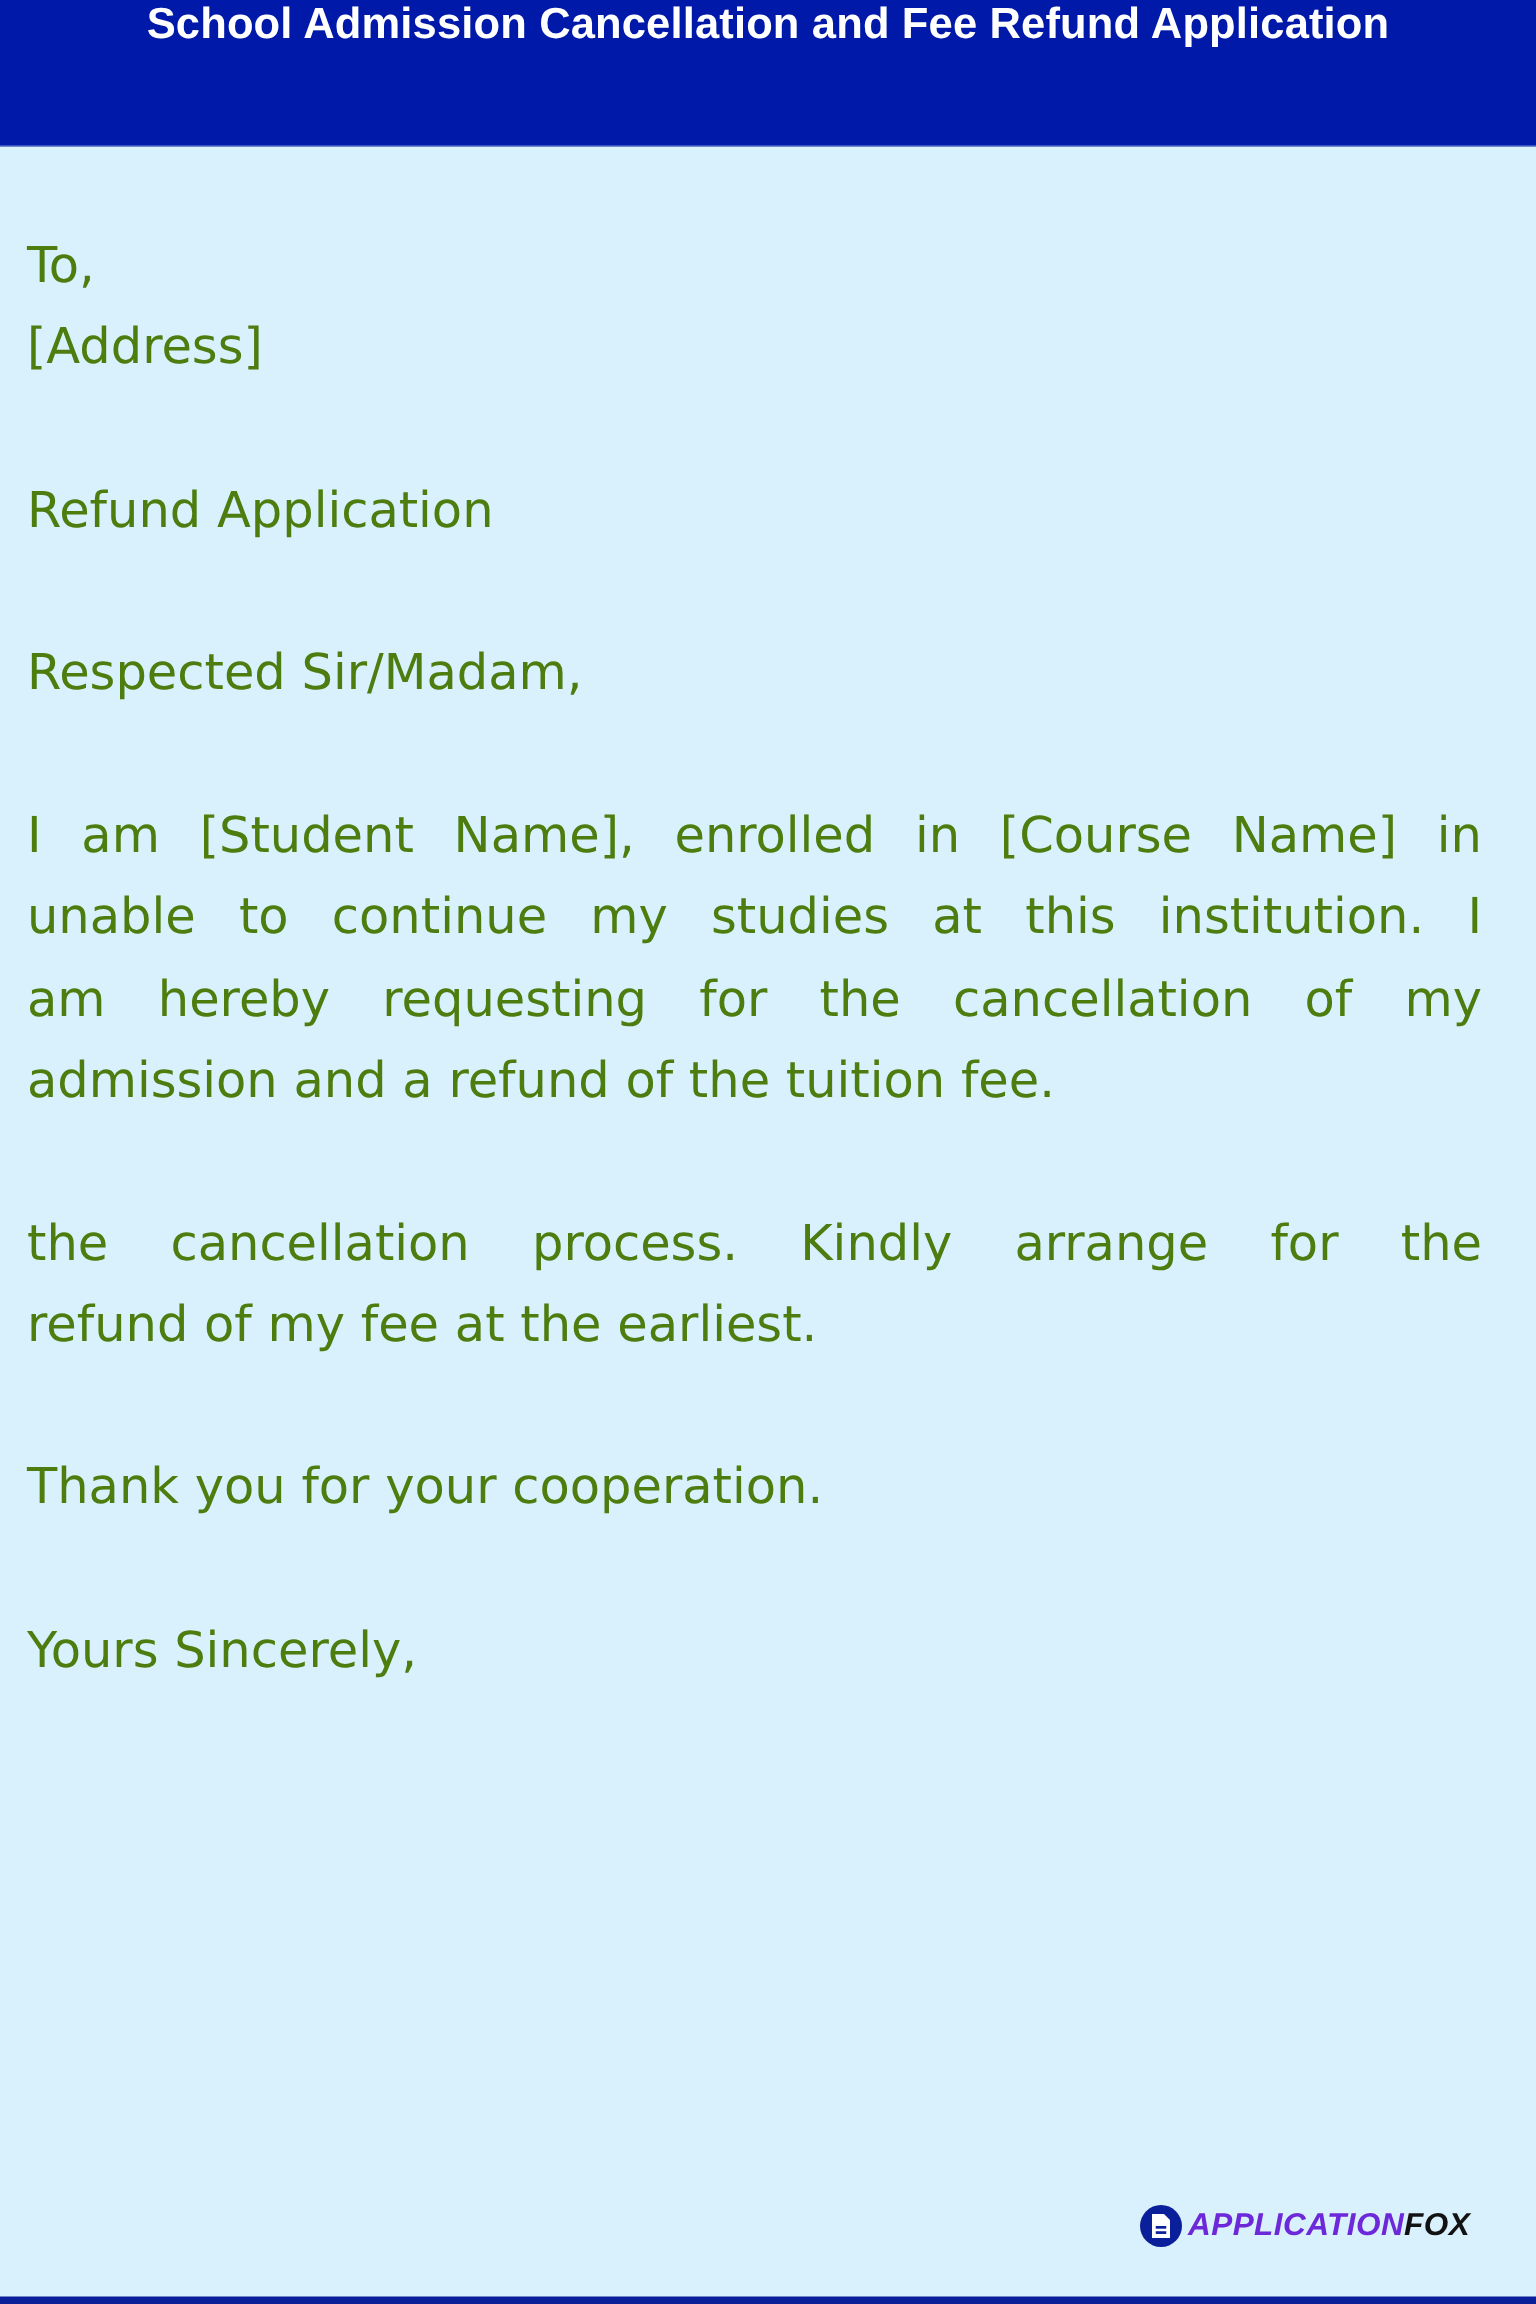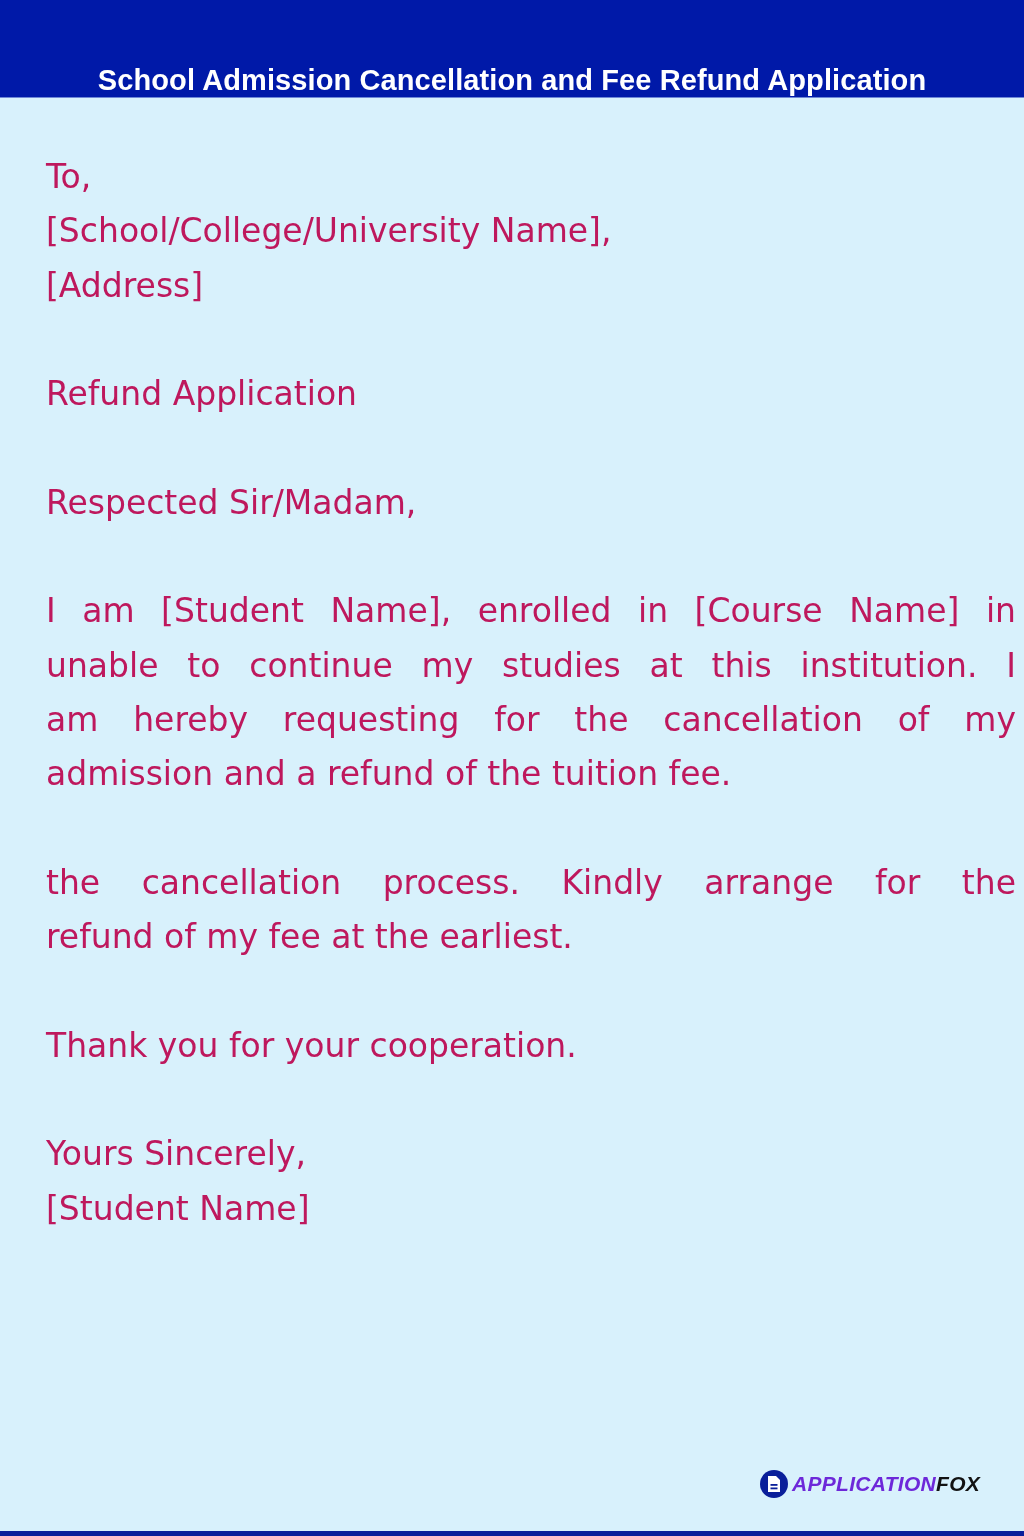--- a/index.html
+++ b/index.html
@@ -14,38 +14,38 @@
       overflow: hidden;
       font-family: "Liberation Sans", sans-serif;
     }
     .header {
       position: absolute;
       left: 0; top: 0;
       width: 1024px;
       height: 97px;
       background: #0019a8;
       display: flex;
-      align-items: flex-end;
+      align-items: flex-start;
       justify-content: center;
       border-bottom: 1px solid #6f88d6;
     }
     .header-title {
       color: #ffffff;
       font-family: "Liberation Sans", sans-serif;
       font-weight: bold;
       font-size: 29px;
       letter-spacing: 0.1px;
       white-space: nowrap;
     }
     .letter {
       position: absolute;
-      left: 46px;
+      left: 18px;
       top: 150px;
       width: 970px;
-      color: #be185d;
+      color: #4d7c0f;
       font-family: "DejaVu Sans", sans-serif;
       font-size: 33px;
       line-height: 54.3px;
     }
     .block {
       margin: 0 0 54.3px 0;
     }
     .line {
       display: block;
       white-space: nowrap;
@@ -96,21 +96,20 @@
 </head>
 <body>
 
 <div class="header">
   <div class="header-title">School Admission Cancellation and Fee Refund Application</div>
 </div>
 
 <div class="letter">
   <div class="block">
     <span class="line">To,</span>
-    <span class="line">[School/College/University Name],</span>
     <span class="line">[Address]</span>
   </div>
 
   <div class="block">
     <span class="line">Refund Application</span>
   </div>
 
   <div class="block">
     <span class="line">Respected Sir/Madam,</span>
   </div>
@@ -126,21 +125,20 @@
     <span class="just">the cancellation process. Kindly arrange for the</span>
     <span class="line">refund of my fee at the earliest.</span>
   </div>
 
   <div class="block">
     <span class="line">Thank you for your cooperation.</span>
   </div>
 
   <div class="block">
     <span class="line">Yours Sincerely,</span>
-    <span class="line">[Student Name]</span>
   </div>
 </div>
 
 <div class="logo">
   <span class="logo-icon">
     <svg width="16" height="18" viewBox="0 0 16 18">
       <path d="M2 1 H10 L14 5 V17 H2 Z" fill="#ffffff"></path>
       <rect x="4.5" y="9" width="7" height="1.8" fill="#0a1f9a"></rect>
       <rect x="4.5" y="12.5" width="7" height="1.8" fill="#0a1f9a"></rect>
     </svg>

